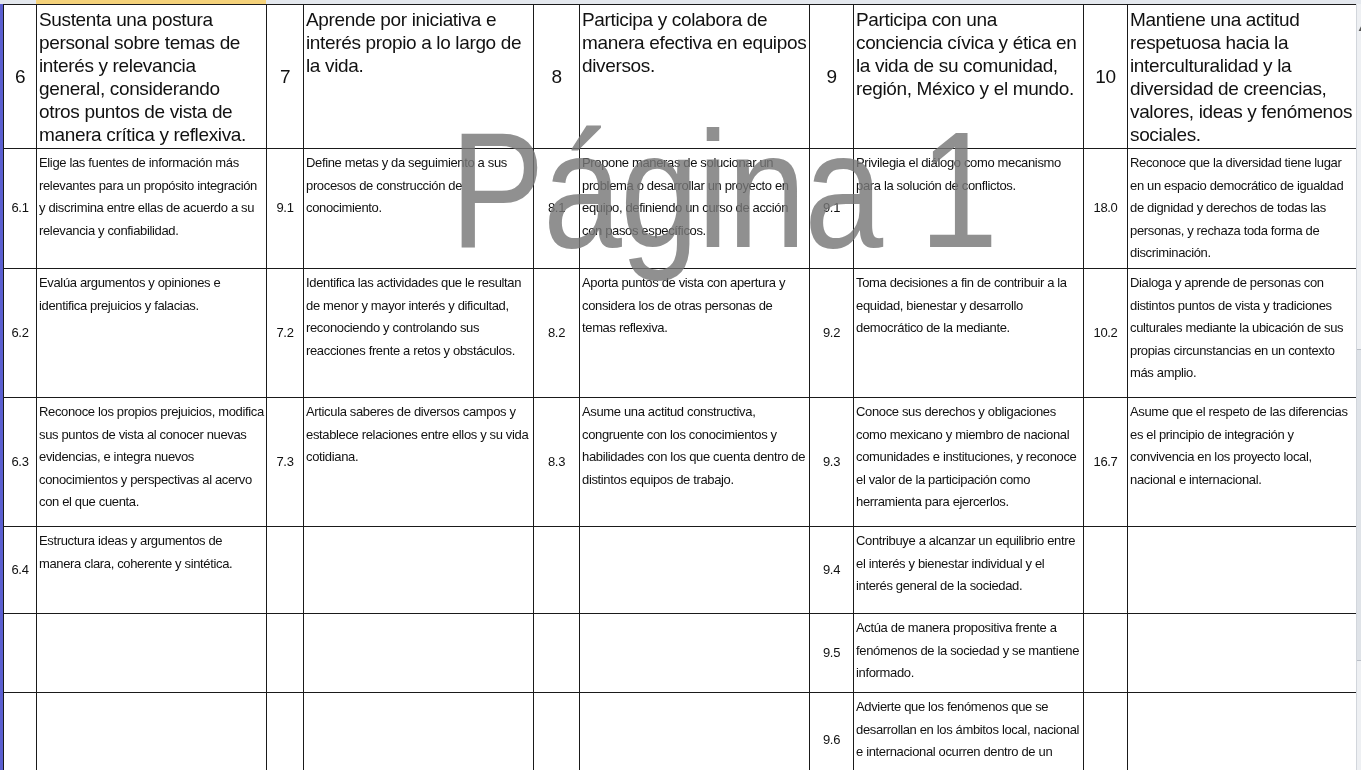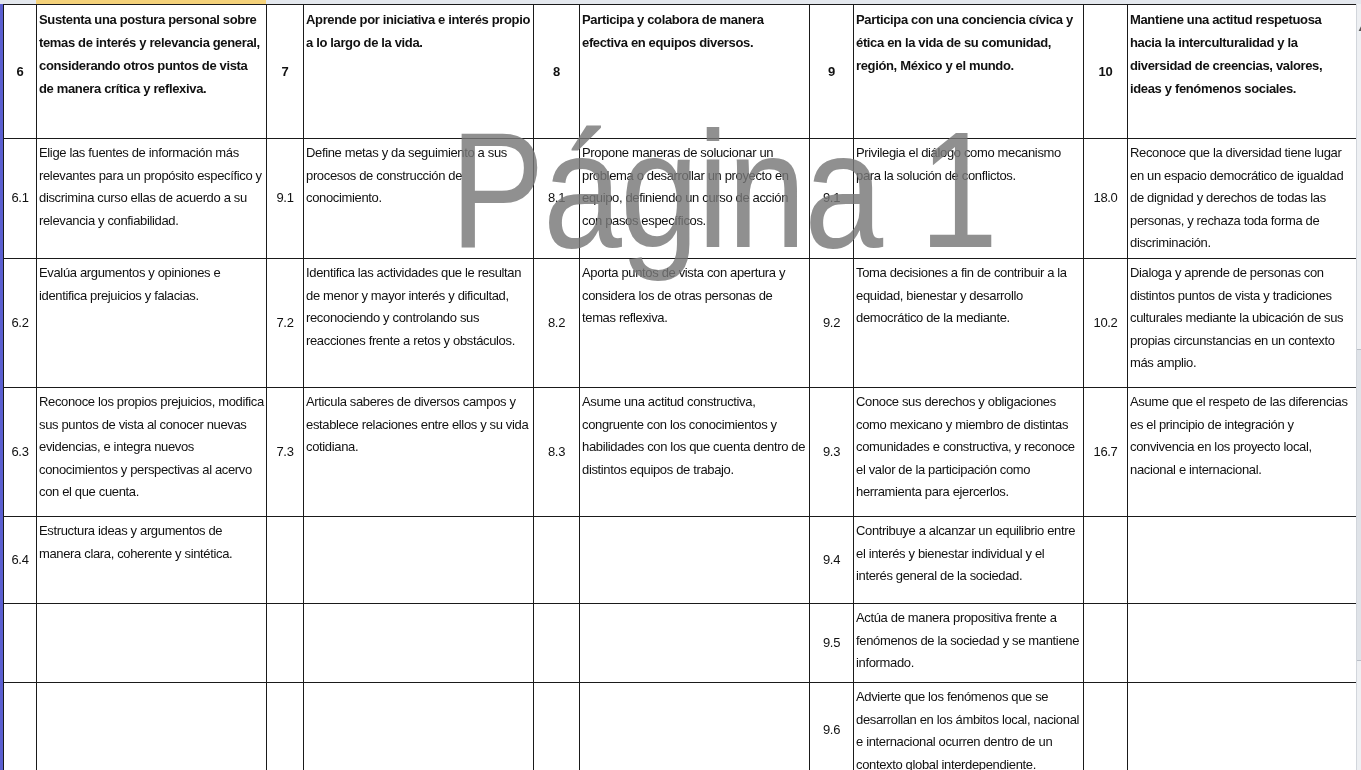--- a/index.html
+++ b/index.html
@@ -11,21 +11,21 @@
   .topstrip .sel { position:absolute; left:36px; top:0; width:230px; height:4px; background:#f5d27a; border-bottom:1px solid #e0a830; }
   .leftedge { position:absolute; left:0; top:4px; width:3px; height:766px; background:#5b5fd0; }
   .sheet { position:absolute; left:3px; top:4px; }
   table { border-collapse:collapse; table-layout:fixed; }
   td {
     border:1.5px solid #1a1a1a; vertical-align:top; padding:3px 2px 2px 2px;
     font-size:13px; line-height:22.5px; color:#111; letter-spacing:-0.35px;
     font-stretch:condensed; overflow:hidden; word-wrap:break-word;
   }
   td.num { text-align:center; vertical-align:middle; padding:0; }
-  td.hdr { font-weight:bold; font-size:13px; line-height:23px; }
+  td.hdr { font-weight:normal; font-size:19px; line-height:23px; }
   .watermark {
     position:absolute; left:450px; top:108px; font-size:165px; line-height:165px;
     color:rgba(120,120,120,0.82); pointer-events:none; letter-spacing:-2px;
     transform:scaleX(0.86); transform-origin:left top;
   }
   .vscroll { position:absolute; left:1356px; top:4px; width:5px; height:766px; background:#eef0f3; border-left:1px solid #d2d6dc; }
   .vscroll .thumb { position:absolute; left:0; top:345px; width:5px; height:310px; background:#dfe3e8; border-top:1px solid #b9bec6; border-bottom:1px solid #b9bec6; }
   .vscroll .arrow { position:absolute; left:0; top:20px; width:5px; height:10px; color:#555; font-size:8px; line-height:10px; }
 </style>
 </head>
@@ -58,21 +58,21 @@
           <td class="hdr"> Aprende por iniciativa e interés propio a lo largo de la vida.</td>
           <td class="num hdr">8</td>
           <td class="hdr">Participa y colabora de manera efectiva en equipos diversos.</td>
           <td class="num hdr">9</td>
           <td class="hdr"> Participa con una conciencia cívica y ética en la vida de su comunidad, región, México y el mundo.</td>
           <td class="num hdr">10</td>
           <td class="hdr"> Mantiene una actitud respetuosa hacia la interculturalidad y la diversidad de creencias, valores, ideas y fenómenos sociales.</td>
         </tr>
         <tr style="height: 120px;">
           <td class="num">6.1</td>
-          <td class="">Elige las fuentes de información más relevantes para un propósito específico y discrimina curso ellas de acuerdo a su relevancia y confiabilidad.</td>
+          <td class="">Elige las fuentes de información más relevantes para un propósito integración y discrimina entre ellas de acuerdo a su relevancia y confiabilidad.</td>
           <td class="num">9.1</td>
           <td class=""> Define metas y da seguimiento a sus procesos de construcción de conocimiento.</td>
           <td class="num">8.1</td>
           <td class="">Propone maneras de solucionar un problema o desarrollar un proyecto en equipo, definiendo un curso de acción con pasos específicos.</td>
           <td class="num">9.1</td>
           <td class="">Privilegia el diálogo como mecanismo para la solución de conflictos.</td>
           <td class="num">18.0</td>
           <td class="">Reconoce que la diversidad tiene lugar en un espacio democrático de igualdad de dignidad y derechos de todas las personas, y rechaza toda forma de discriminación.</td>
         </tr>
         <tr style="height: 129px;">
@@ -88,21 +88,21 @@
           <td class="">Dialoga y aprende de personas con distintos puntos de vista y tradiciones culturales mediante la ubicación de sus propias circunstancias en un contexto más amplio.</td>
         </tr>
         <tr style="height: 129px;">
           <td class="num">6.3</td>
           <td class="">Reconoce los propios prejuicios, modifica sus puntos de vista al conocer nuevas evidencias, e integra nuevos conocimientos y perspectivas al acervo con el que cuenta.</td>
           <td class="num">7.3</td>
           <td class=""> Articula saberes de diversos campos y establece relaciones entre ellos y su vida cotidiana.</td>
           <td class="num">8.3</td>
           <td class="">Asume una actitud constructiva, congruente con los conocimientos y habilidades con los que cuenta dentro de distintos equipos de trabajo.</td>
           <td class="num">9.3</td>
-          <td class="">Conoce sus derechos y obligaciones como mexicano y miembro de distintas comunidades e constructiva, y reconoce el valor de la participación como herramienta para ejercerlos.</td>
+          <td class="">Conoce sus derechos y obligaciones como mexicano y miembro de nacional comunidades e instituciones, y reconoce el valor de la participación como herramienta para ejercerlos.</td>
           <td class="num">16.7</td>
           <td class="">Asume que el respeto de las diferencias es el principio de integración y convivencia en los proyecto local, nacional e internacional.</td>
         </tr>
         <tr style="height: 87px;">
           <td class="num">6.4</td>
           <td class="">Estructura ideas y argumentos de manera clara, coherente y sintética.</td>
           <td class="num"></td>
           <td class=""></td>
           <td class="num"></td>
           <td class=""></td>

